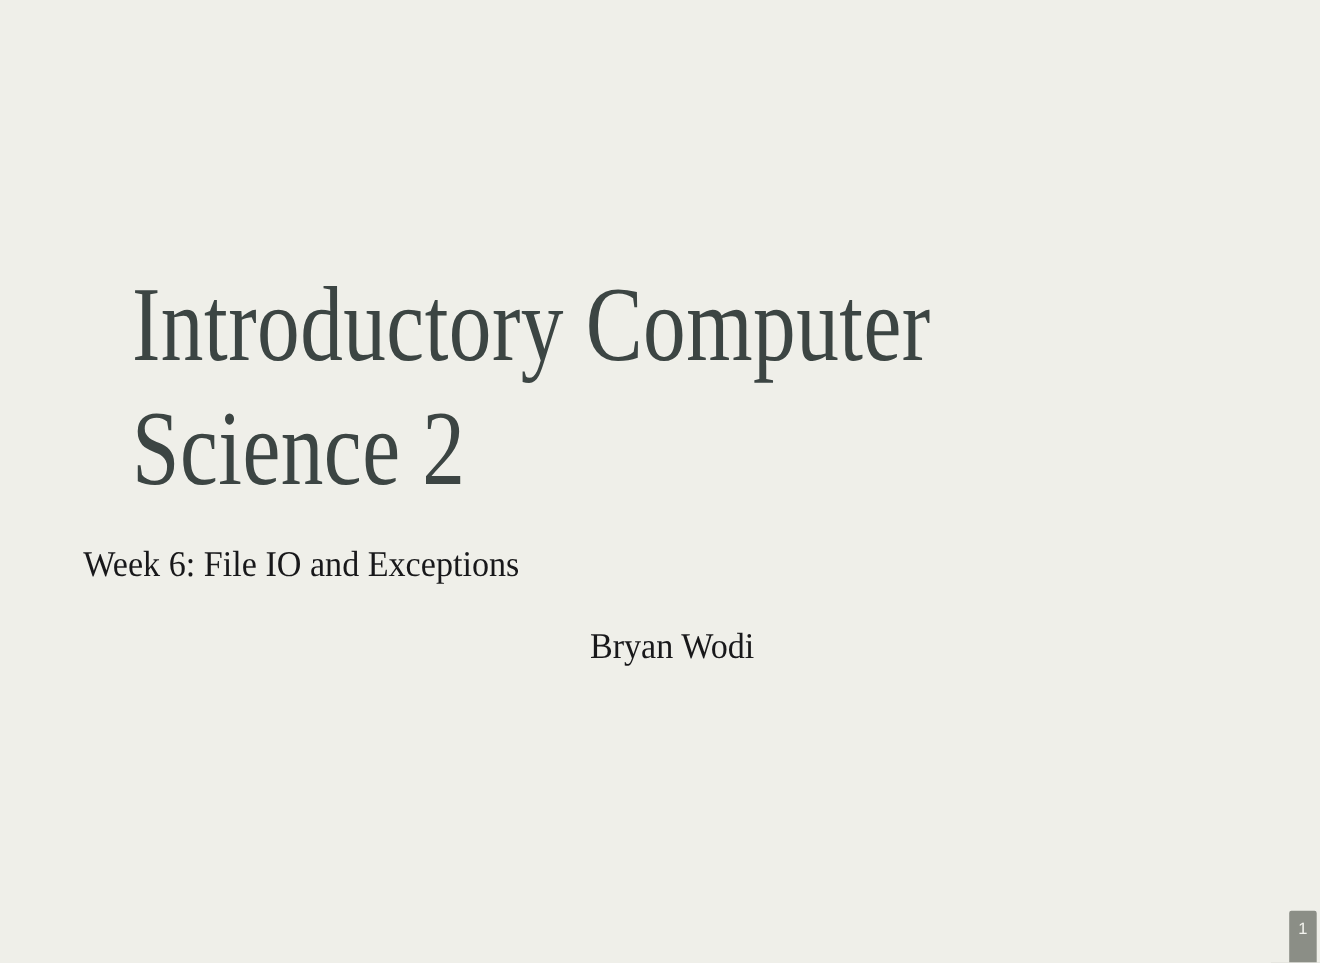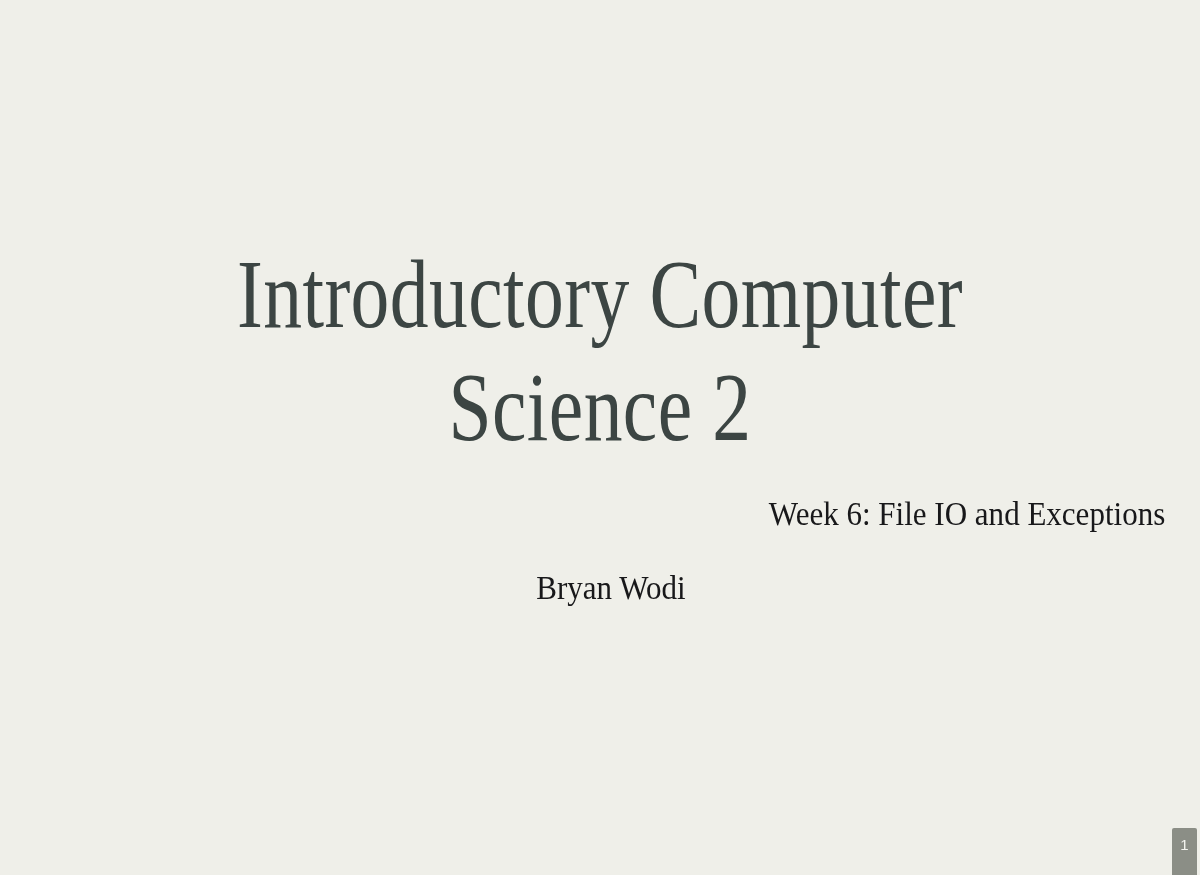--- a/index.html
+++ b/index.html
@@ -22,21 +22,20 @@
     background: #efefe9;
     overflow: hidden;
   }
 
   
   .title-block {
     position: absolute;
     left: 0;
     right: 0;
     top: 238px;
-    text-align: center;
   }
 
   .slide-title {
     margin: 0;
     font-family: "Liberation Serif", serif;
     font-weight: normal;
     font-size: 97px;
     line-height: 113px;
     letter-spacing: 0.5px;
     color: #3c4543;
@@ -47,21 +46,21 @@
 
   .slide-title .title-line {
     display: block;
   }
 
   .subtitle-block {
     position: absolute;
     left: 0;
     right: 0;
     top: 494px;
-    text-align: right;
+    text-align: left;
     margin-left: 41px;
   }
 
   .slide-subtitle {
     margin: 0;
     font-family: "Liberation Serif", serif;
     font-weight: normal;
     font-size: 33px;
     line-height: 40px;
     color: #18181a;

